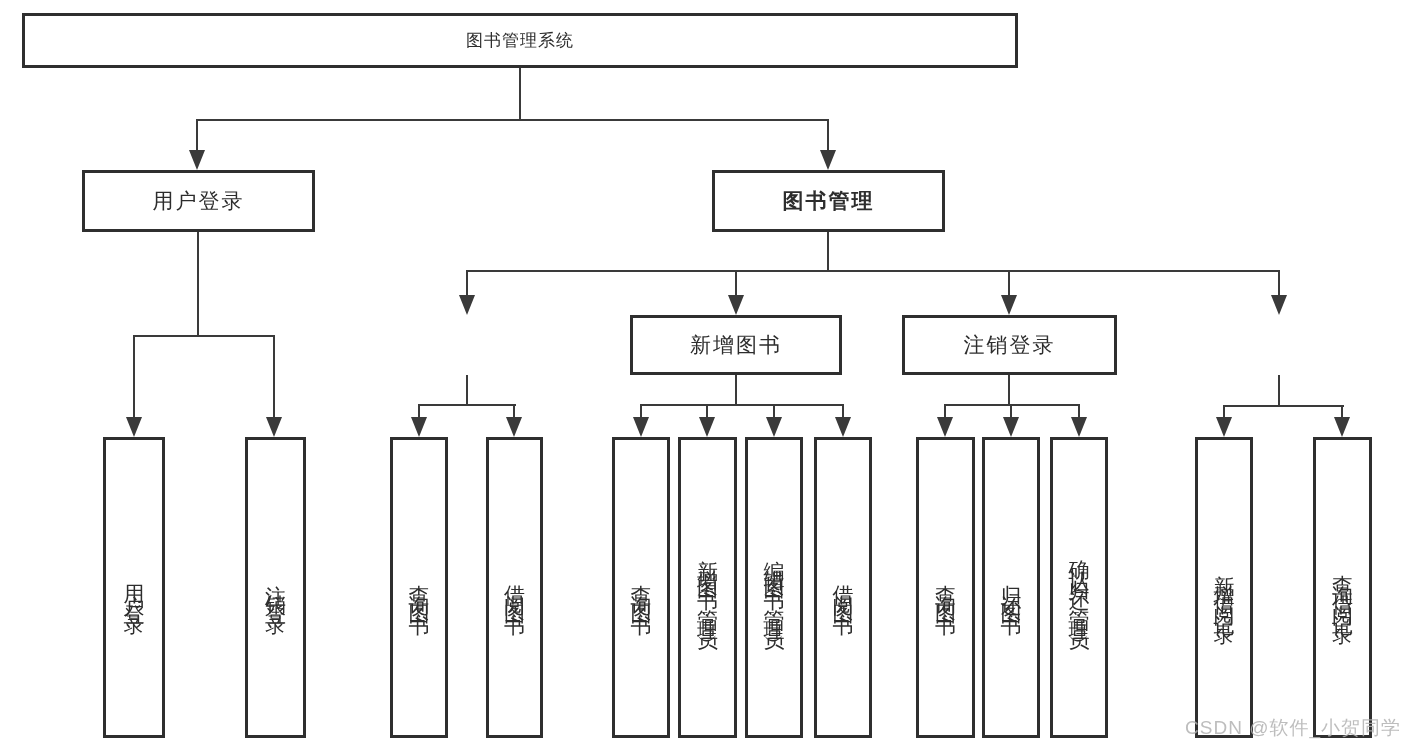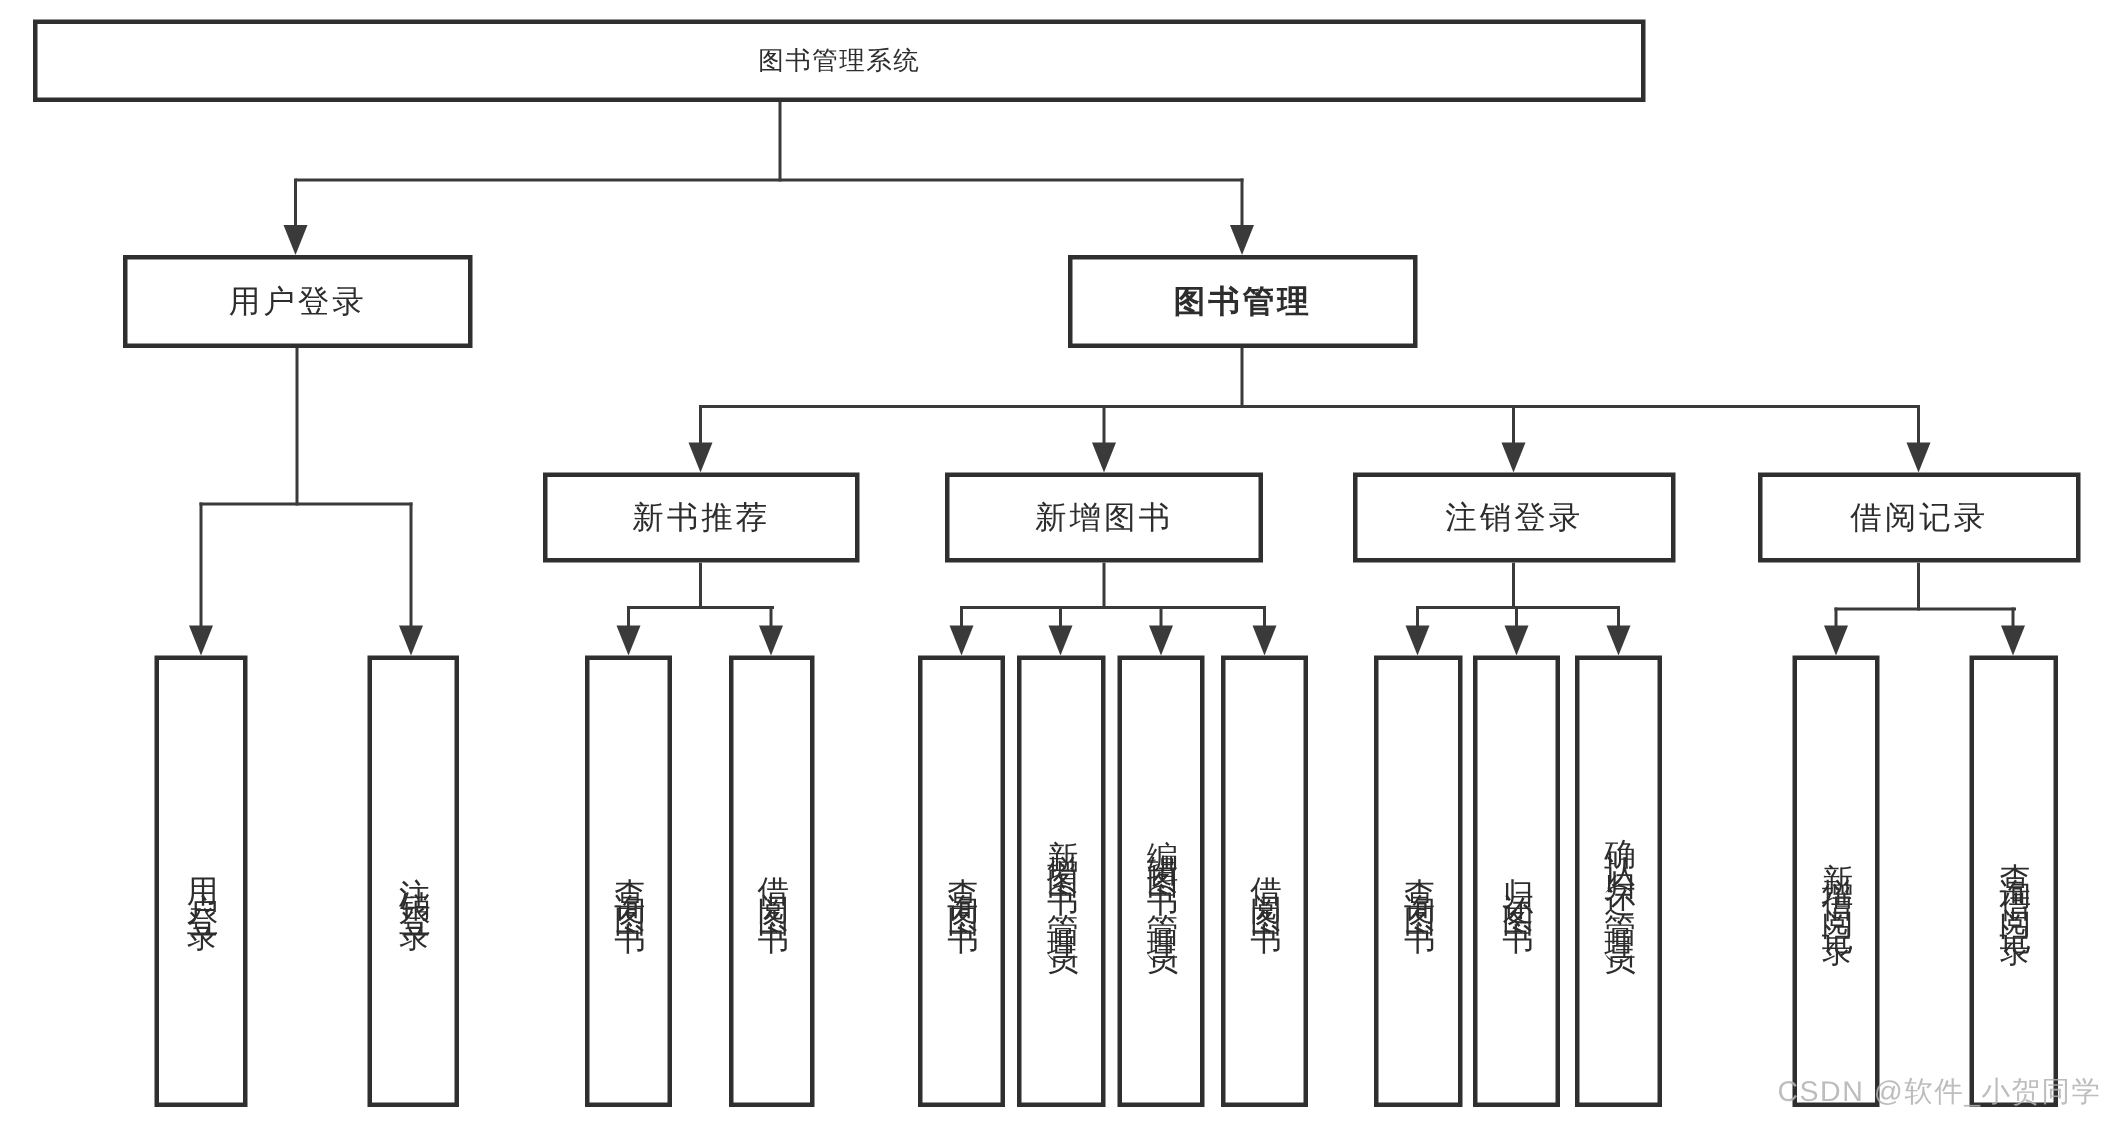--- a/index.html
+++ b/index.html
@@ -87,29 +87,27 @@
   <div class="ln" style="left:1078px; top:404px; width:2px; height:17px;"></div>
   <div class="ar" style="left:1071px; top:417px;"></div>
 
   <div class="ln" style="left:1278px; top:375px; width:2px; height:32px;"></div>
   <div class="ln" style="left:1223px; top:405px; width:121px; height:2px;"></div>
   <div class="ln" style="left:1223px; top:405px; width:2px; height:16px;"></div>
   <div class="ar" style="left:1216px; top:417px;"></div>
   <div class="ln" style="left:1341px; top:405px; width:2px; height:16px;"></div>
   <div class="ar" style="left:1334px; top:417px;"></div>
 
-  <div class="box root-label" style="left:22px; top:13px; width:1075px; height:55px;">图书管理系统</div>
+  <div class="box root-label" style="left:22px; top:13px; width:996px; height:55px;">图书管理系统</div>
 
   <div class="box h-label" style="left:82px; top:170px; width:233px; height:62px;">用户登录</div>
   <div class="box h-label" style="left:712px; top:170px; width:233px; height:62px;font-weight:bold;">图书管理</div>
 
-  <div class="box h-label" style="left:362px; top:315px; width:211px; height:60px;">新书推荐</div>
   <div class="box h-label" style="left:630px; top:315px; width:212px; height:60px;">新增图书</div>
   <div class="box h-label" style="left:902px; top:315px; width:215px; height:60px;">注销登录</div>
-  <div class="box h-label" style="left:1172px; top:315px; width:215px; height:60px;">借阅记录</div>
 
   <div class="box v-label" style="left:103px; top:437px; width:62px; height:301px;">用户登录</div>
   <div class="box v-label" style="left:245px; top:437px; width:61px; height:301px;">注销登录</div>
 
   <div class="box v-label" style="left:390px; top:437px; width:58px; height:301px;">查询图书</div>
   <div class="box v-label" style="left:486px; top:437px; width:57px; height:301px;">借阅图书</div>
 
   <div class="box v-label" style="left:612px; top:437px; width:58px; height:301px;">查询图书</div>
   <div class="box v-label" style="left:678px; top:437px; width:59px; height:301px;">新增图书（管理员）</div>
   <div class="box v-label" style="left:745px; top:437px; width:58px; height:301px;">编辑图书（管理员）</div>

